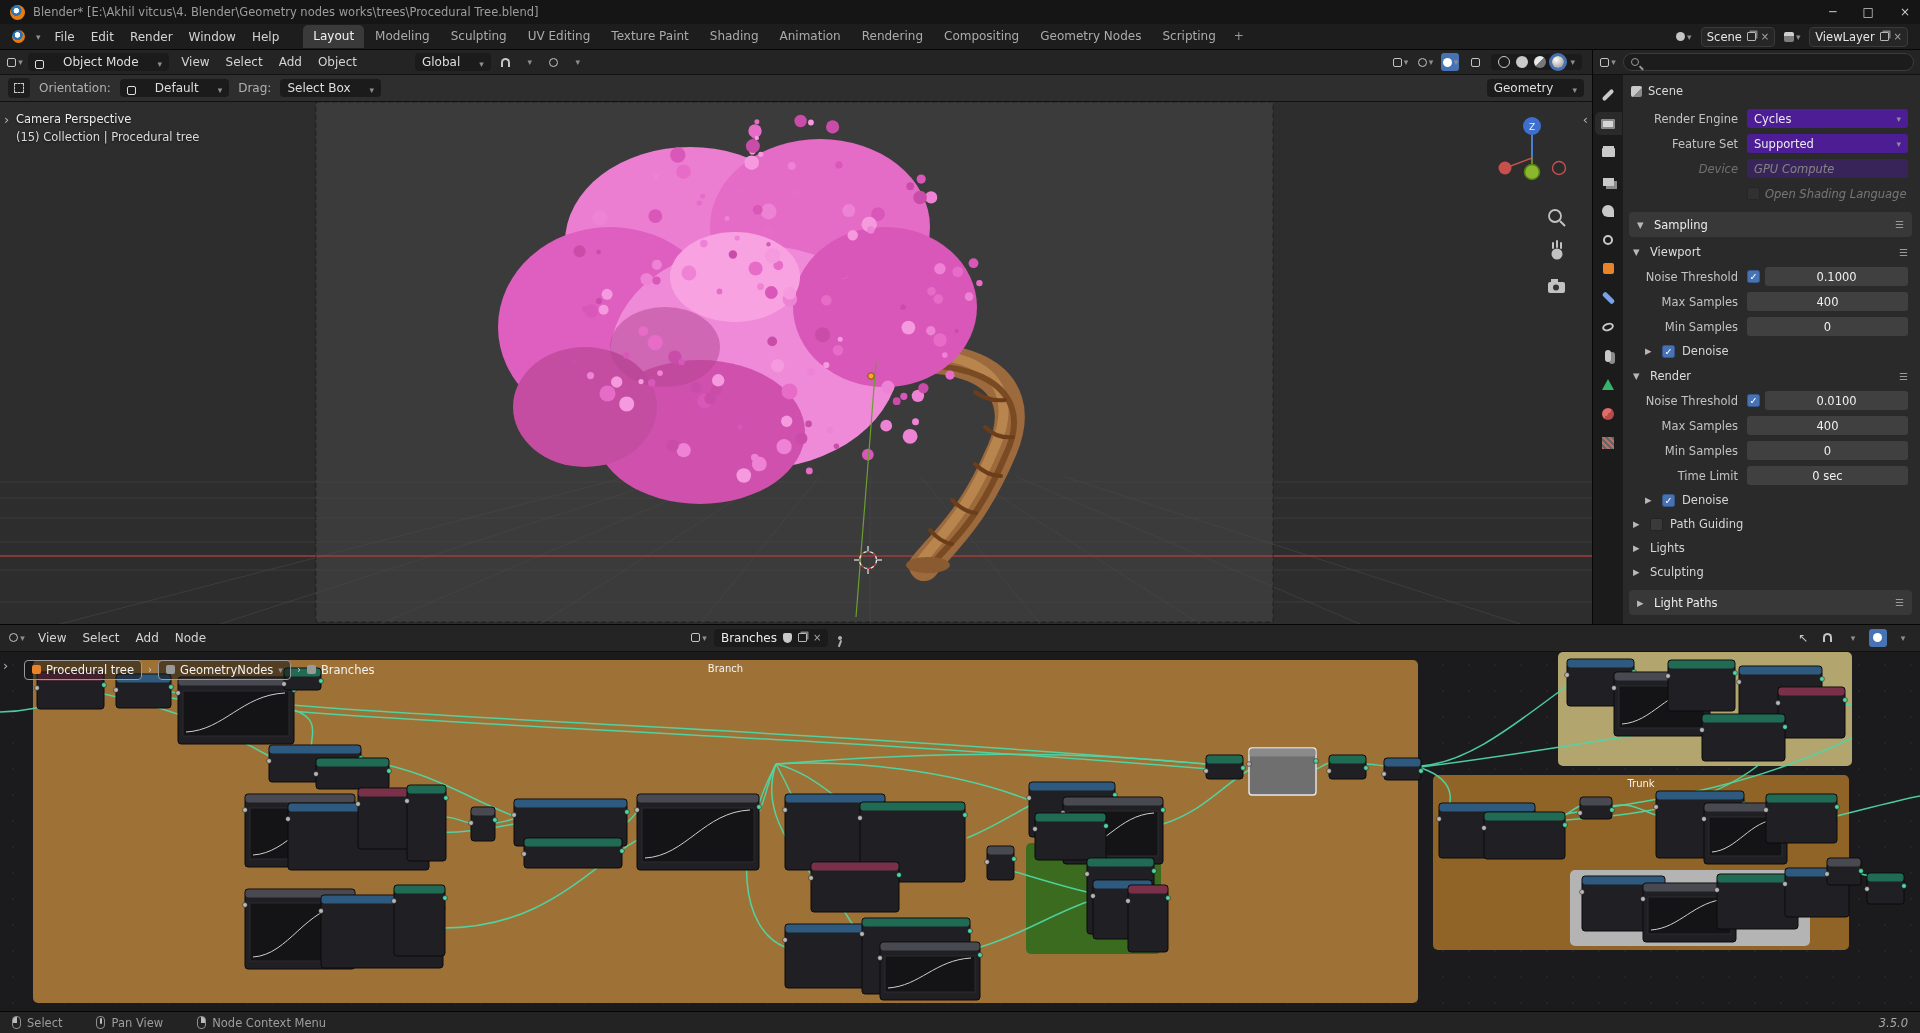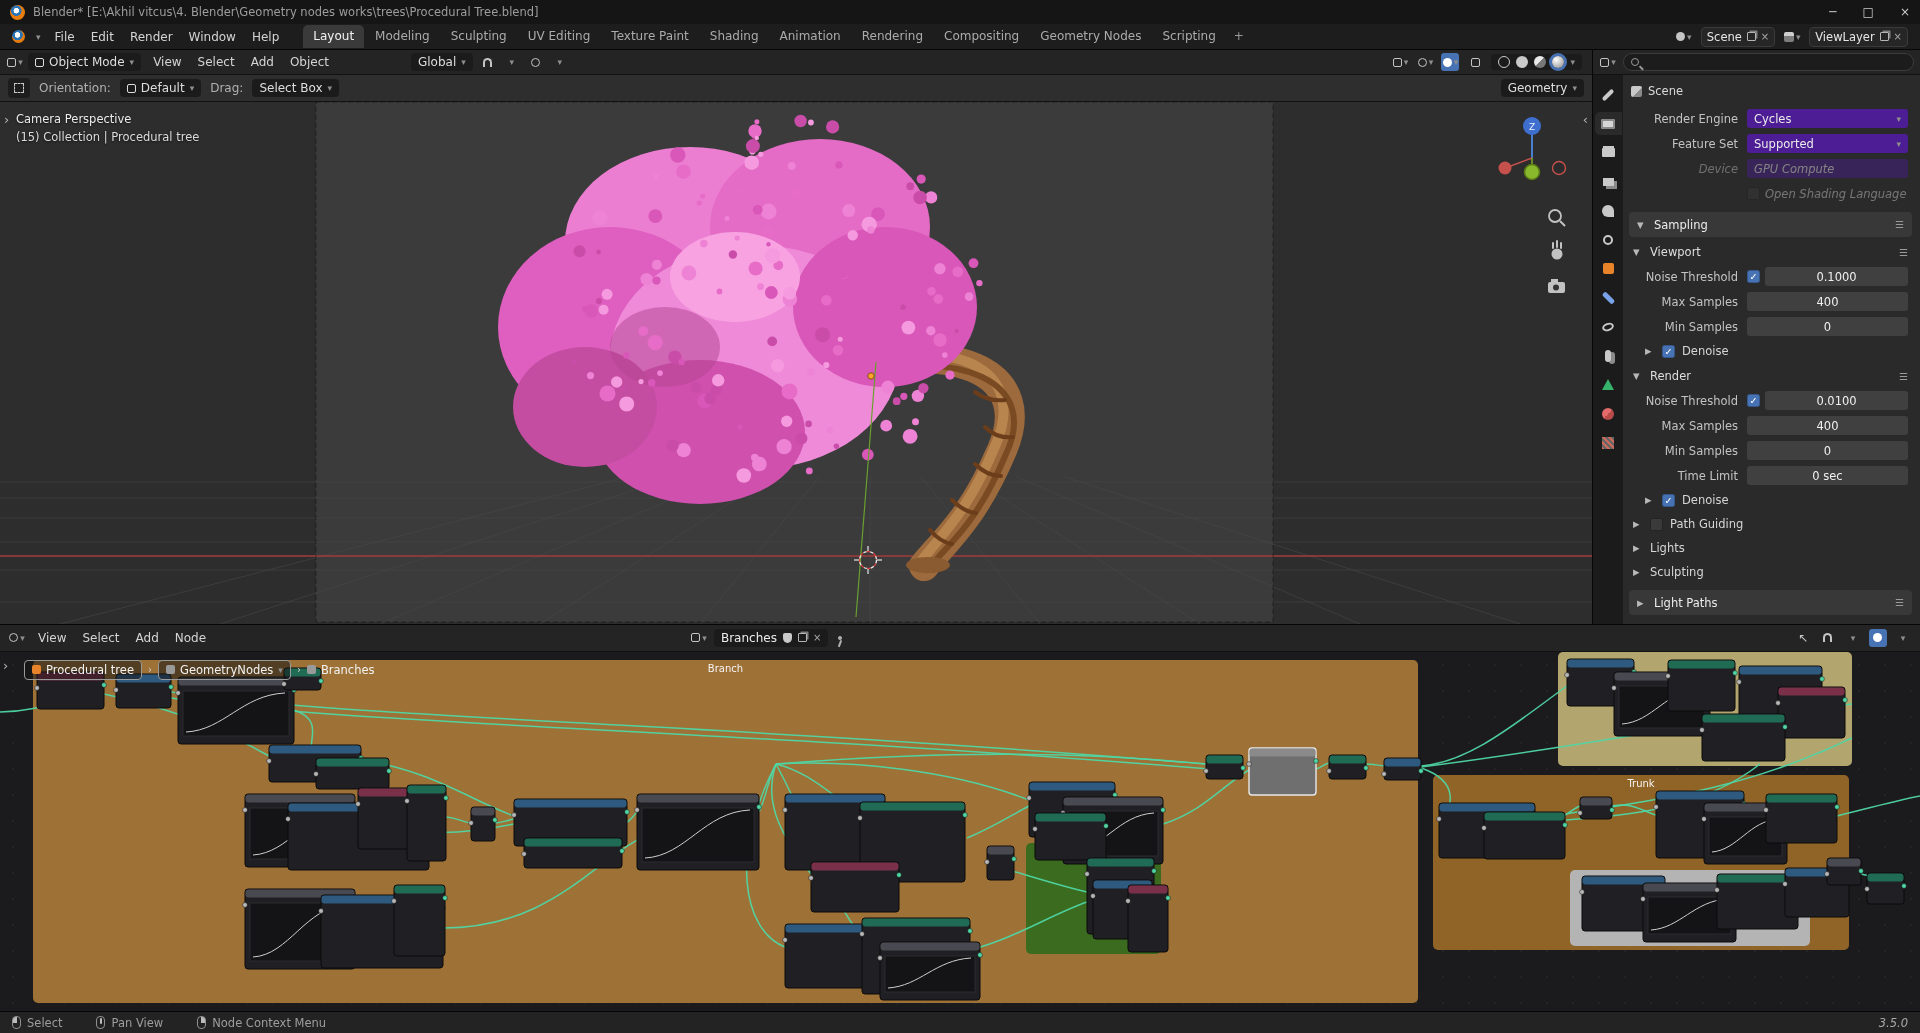--- a/index.html
+++ b/index.html
@@ -31,28 +31,28 @@
   .dd-caret{color:#8f8f8f;font-size:9px;}
   .mini-x{color:#a7a7a7;font-size:10px;}
 
   
   .main-row{display:flex;height:574px;flex:0 0 auto;}
   .left-col{width:1592px;display:flex;flex-direction:column;}
   .props-col{width:328px;display:flex;flex-direction:column;background:#2a2a2a;border-left:1px solid #060606;}
 
   
   .vp-header{height:25px;background:#242424;border-bottom:1px solid #121212;display:flex;align-items:center;padding:0 6px;gap:4px;}
-  .chip{display:inline-flex;align-items:center;gap:5px;background:#1b1b1b;border-radius:4px;padding:2px 7px;color:#dedede;}
+  .chip{display:inline-flex;align-items:flex-end;gap:19px;background:#1b1b1b;border-radius:4px;padding:2px 7px;color:#dedede;}
   .ic{display:inline-flex;align-items:center;justify-content:center;min-width:18px;height:18px;border-radius:3px;color:#c5c5c5;gap:2px;}
   .ic.active{background:#4772b3;color:#fff;}
   .sq{width:9px;height:9px;border:1.5px solid currentColor;border-radius:2px;display:inline-block;}
   .dotf{width:9px;height:9px;background:currentColor;border-radius:50%;display:inline-block;}
   .ring{width:9px;height:9px;border:1.5px solid currentColor;border-radius:50%;display:inline-block;}
   .magnet{width:9px;height:9px;border:2px solid currentColor;border-bottom:none;border-radius:6px 6px 0 0;display:inline-block;}
-  .mid-cluster{margin-left:70px;display:flex;align-items:center;gap:6px;}
+  .mid-cluster{margin-left:46px;display:flex;align-items:center;gap:6px;}
   .right-cluster{margin-left:auto;display:flex;align-items:center;gap:7px;padding-right:4px;}
   .shade-group{display:flex;align-items:center;gap:6px;background:#1b1b1b;border-radius:4px;padding:2px 7px;}
   .shade-dot{width:12px;height:12px;border-radius:50%;display:inline-block;}
   .sd-ring{border:1.5px solid #c9c9c9;}
   .sd-solid{background:#c9c9c9;}
   .sd-half{background:linear-gradient(135deg,#e9e9e9 50%,#777 50%);}
   .sd-rend{background:radial-gradient(circle at 35% 30%,#fff,#8a8a8a);}
   .shade-dot.active{box-shadow:0 0 0 3px #4772b3;}
 
   .vp-tools{height:27px;background:#2e2e2e;border-bottom:1px solid #121212;display:flex;align-items:center;gap:9px;padding:0 8px;}

